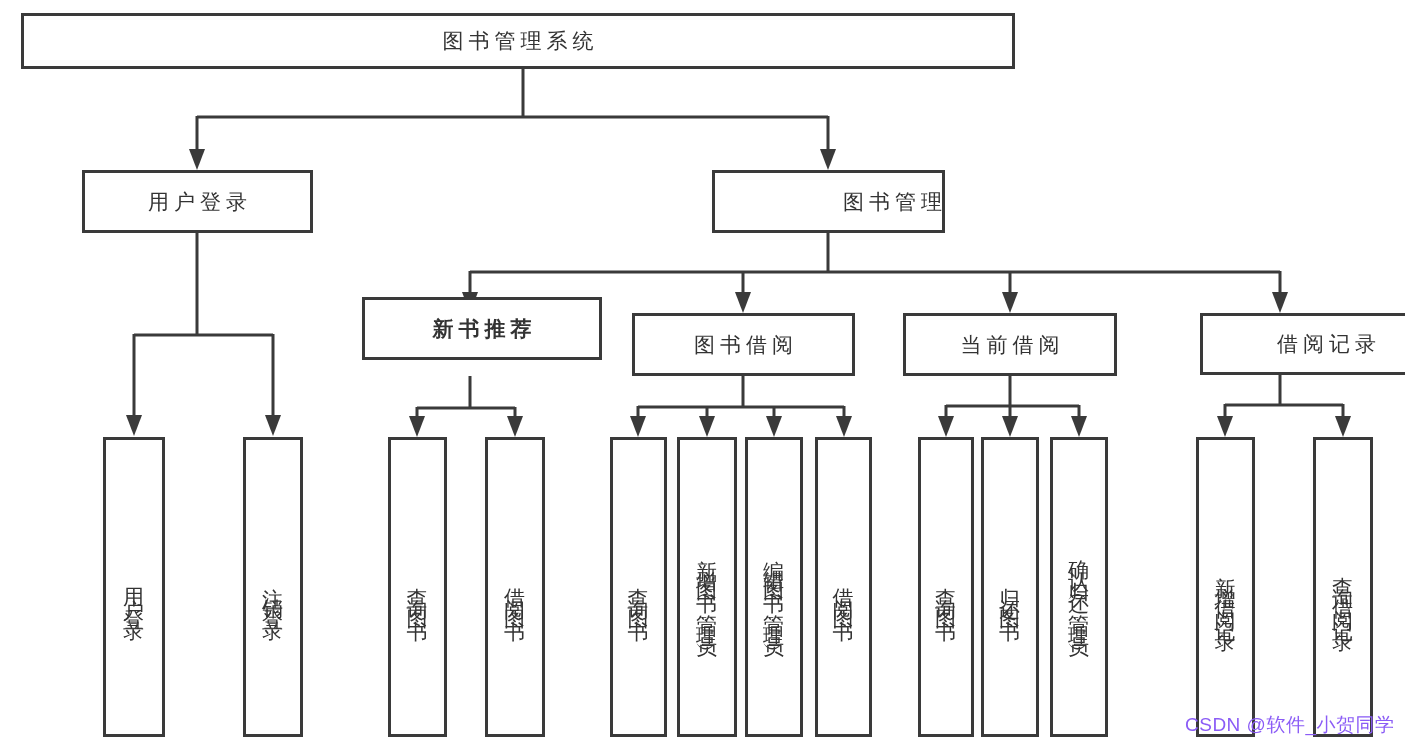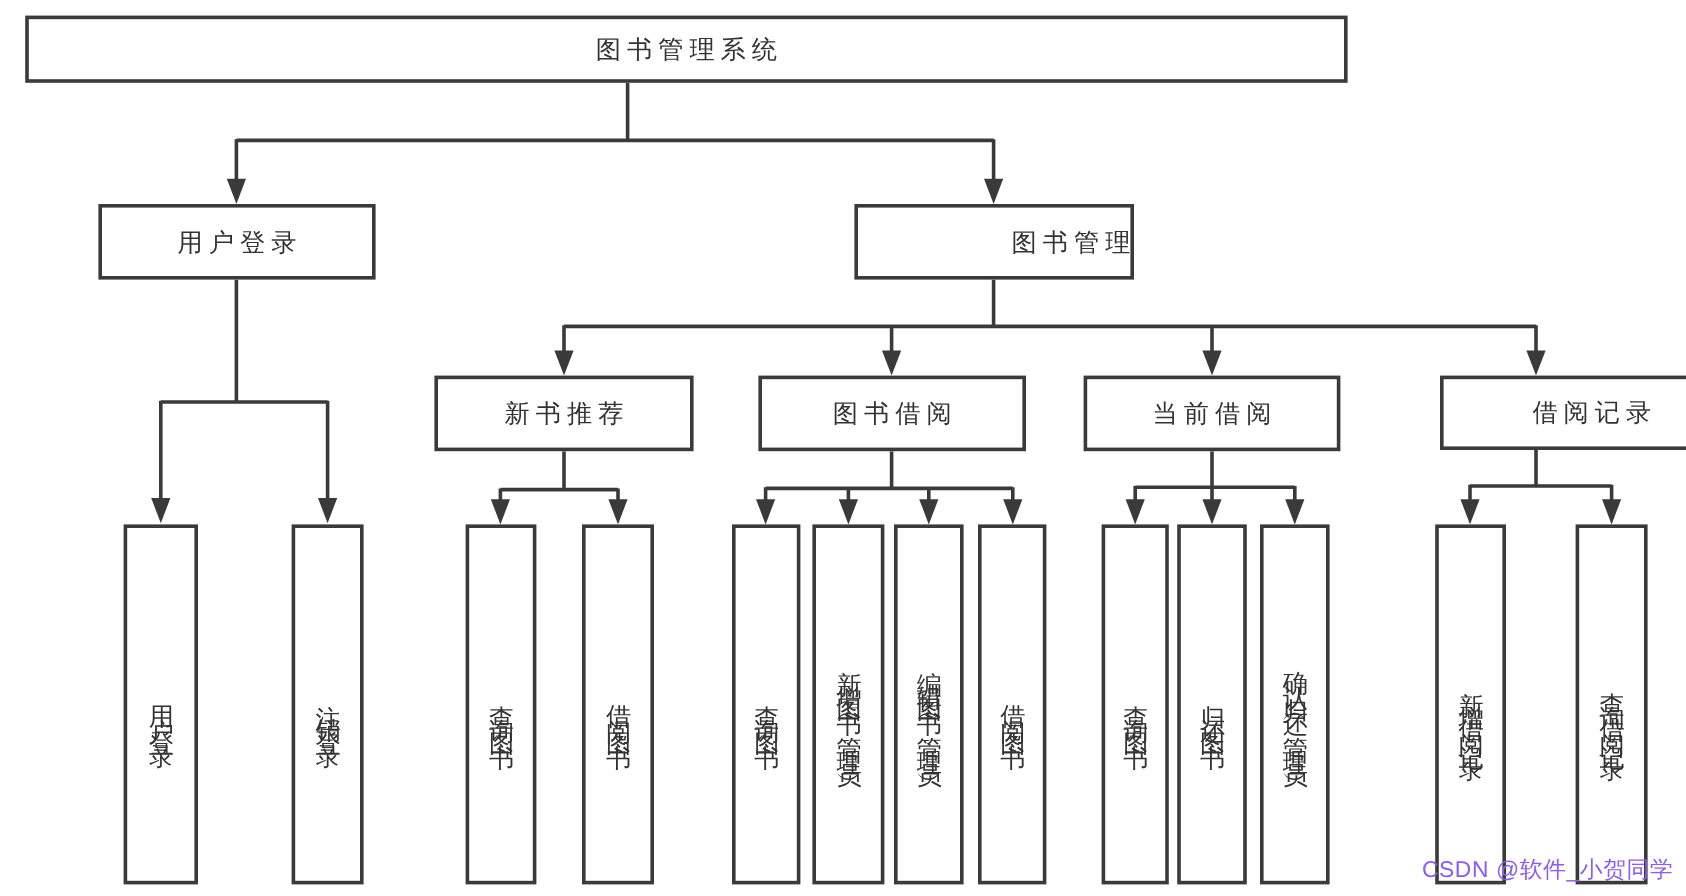--- a/index.html
+++ b/index.html
@@ -40,24 +40,24 @@
   }
   .vbox .vlabel {
     writing-mode: vertical-rl;
     text-orientation: mixed;
     letter-spacing: 11px;
     margin-bottom: -11px;
     line-height: 1;
     white-space: nowrap;
   }
   
-  .root        { left: 21px;   top: 13px;  width: 1102px; height: 56px; align-items: center; }
+  .root        { left: 21px;   top: 13px;  width: 994px; height: 56px; align-items: center; }
   .n-userlogin { left: 82px;   top: 170px; width: 231px;  height: 63px; }
   .n-bookmgmt  { left: 712px;  top: 170px; width: 233px;  height: 63px; justify-content: flex-end; }
-  .n-newrec    { left: 362px;  top: 313px; width: 216px;  height: 63px; }
+  .n-newrec    { left: 362px;  top: 297px; width: 240px;  height: 63px; font-weight: bold; }
   .n-borrow    { left: 632px;  top: 313px; width: 223px;  height: 63px; }
   .n-current   { left: 903px;  top: 313px; width: 214px;  height: 63px; }
   .n-records   { left: 1200px; top: 313px; width: 216px;  height: 62px; padding-left: 37px; }
   
   .leaf { top: 437px; height: 300px; }
   .l0  { left: 103px;  width: 62px; }
   .l1  { left: 243px;  width: 60px; }
   .l2  { left: 388px;  width: 59px; }
   .l3  { left: 485px;  width: 60px; }
   .l4  { left: 610px;  width: 57px; }

